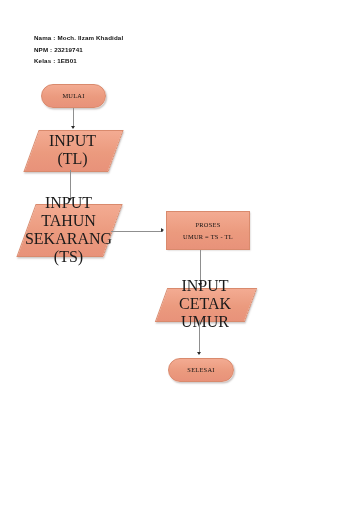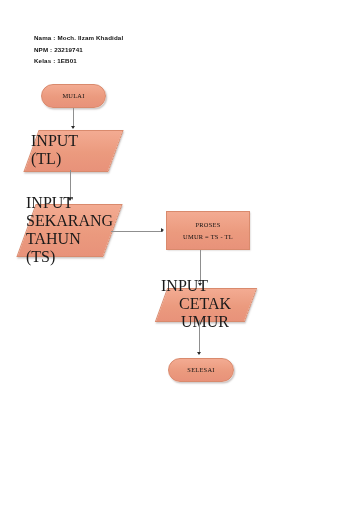--- a/index.html
+++ b/index.html
@@ -90,21 +90,21 @@
     box-shadow: 1.2px 1.4px 1.6px rgba(90, 70, 65, 0.30);
   }
   .io-label {
     position: absolute;
     left: 0;
     top: 0;
     width: 100%;
     height: 100%;
     display: flex;
     flex-direction: column;
-    align-items: flex-start;
+    align-items: center;
     justify-content: center;
     text-align: center;
   }
 
   
   .conn-v {
     position: absolute;
     width: 1px;
     background: #8f8f8f;
   }
@@ -156,22 +156,22 @@
     </div>
   </div>
 
   <div class="conn-v" style="left:70px; top:170px; height:30px;"></div>
   <div class="arrow-down" style="left:67.9px; top:198px;"></div>
 
   <div class="io-wrap" style="left:26px; top:204px; width:85px; height:51px;">
     <div class="io-skew"></div>
     <div class="io-label">
       <div class="node-text">INPUT</div>
+      <div class="node-text">TAHUN</div>
       <div class="node-text">SEKARANG</div>
-      <div class="node-text">TAHUN</div>
       <div class="node-text">(TS)</div>
     </div>
   </div>
 
   <div class="conn-h" style="left:111px; top:231px; width:52px;"></div>
   <div class="arrow-right" style="left:161px; top:228.4px;"></div>
 
   <div class="node process" style="left:166px; top:211px; width:84px; height:39px;">
     <div class="node-text">PROSES</div>
     <div class="node-text">UMUR = TS - TL</div>

